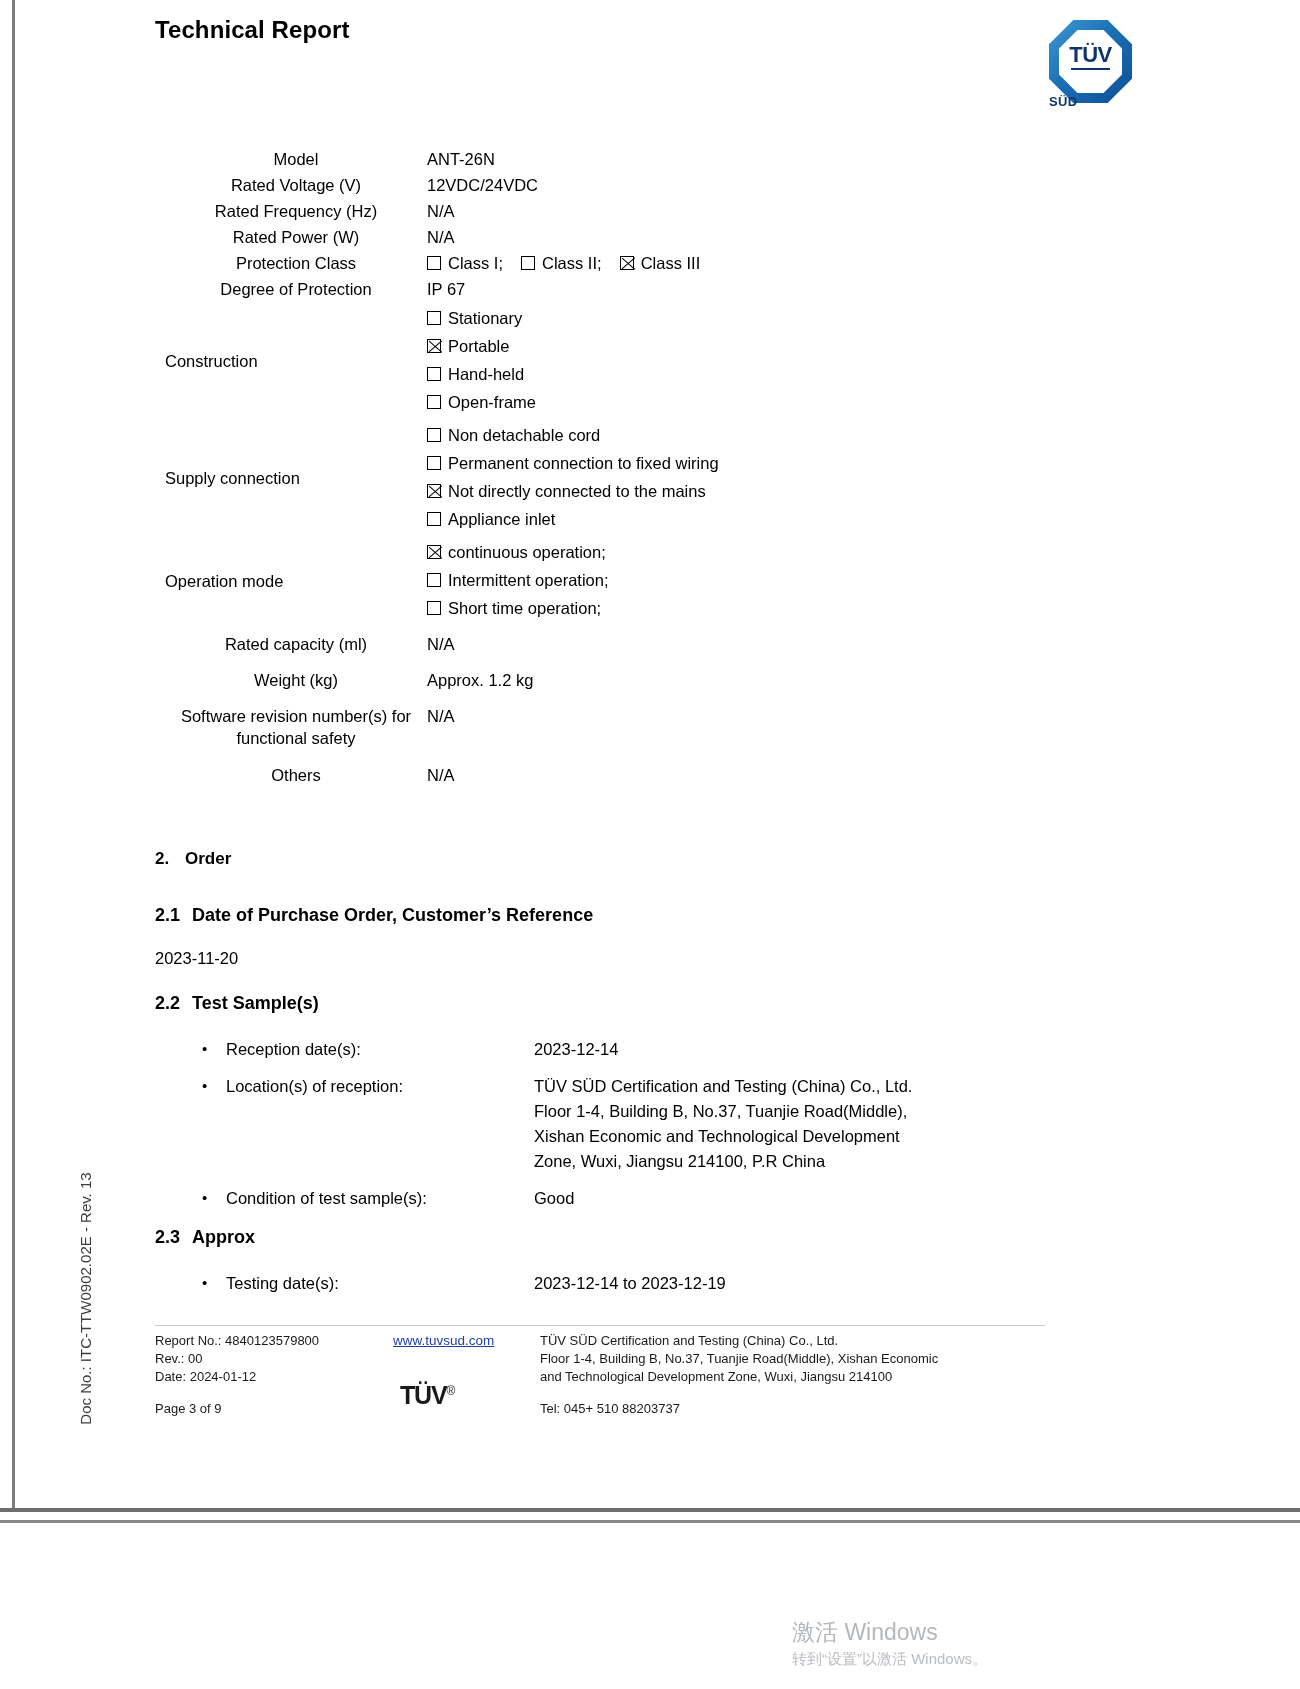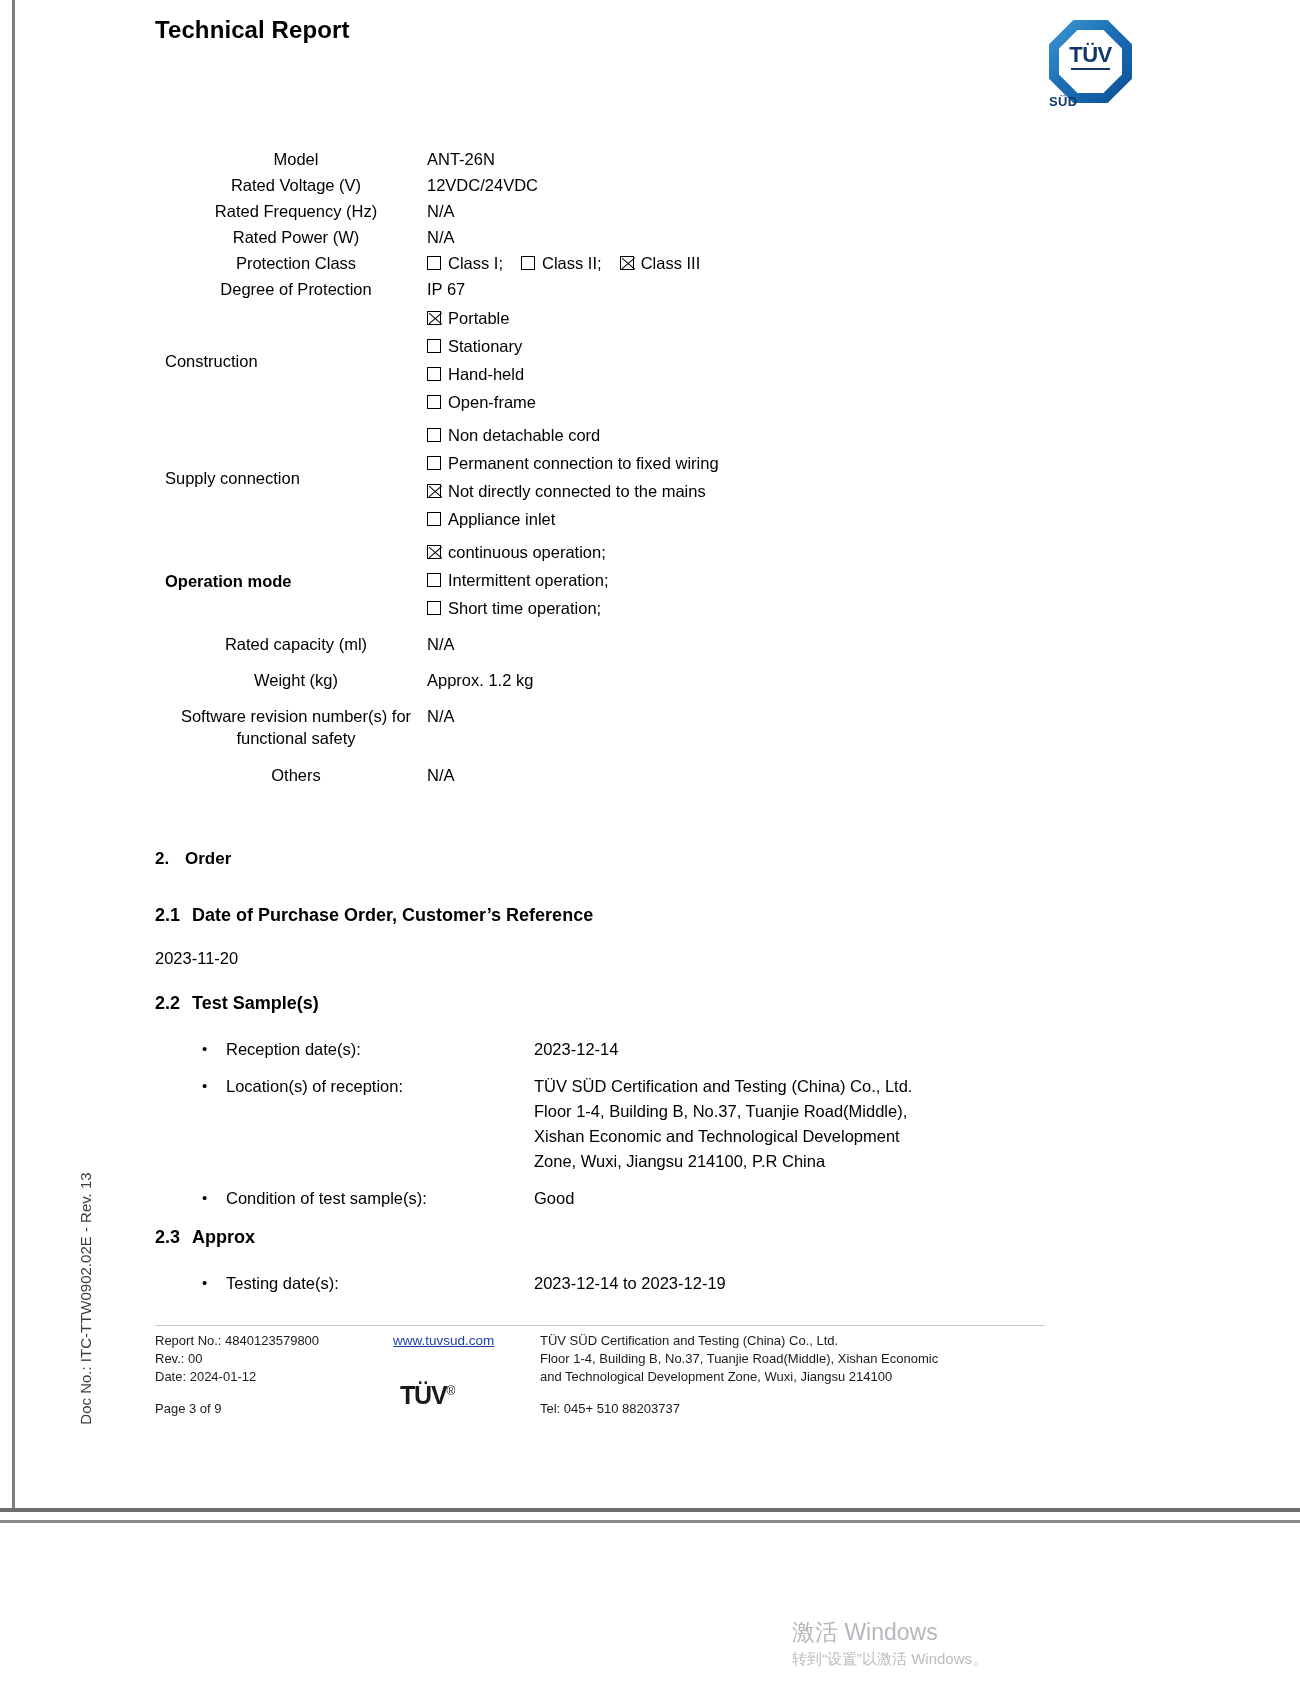--- a/index.html
+++ b/index.html
@@ -345,39 +345,39 @@
     </div>
 
     <div class="spec-row">
       <div class="spec-label">Degree of Protection</div>
       <div class="spec-val">IP 67</div>
     </div>
 
     <div class="grouped">
       <div class="spec-label" style="height:114px;">Construction</div>
       <div class="spec-val">
+        <span class="opt"><span class="cb"></span><span>Stationary</span></span>
         <span class="opt"><span class="cb checked"></span><span>Portable</span></span>
-        <span class="opt"><span class="cb"></span><span>Stationary</span></span>
         <span class="opt"><span class="cb"></span><span>Hand-held</span></span>
         <span class="opt"><span class="cb"></span><span>Open-frame</span></span>
       </div>
     </div>
 
     <div class="grouped">
       <div class="spec-label" style="height:114px;">Supply connection</div>
       <div class="spec-val">
         <span class="opt"><span class="cb"></span><span>Non detachable cord</span></span>
         <span class="opt"><span class="cb"></span><span>Permanent connection to fixed wiring</span></span>
         <span class="opt"><span class="cb checked"></span><span>Not directly connected to the mains</span></span>
         <span class="opt"><span class="cb"></span><span>Appliance inlet</span></span>
       </div>
     </div>
 
     <div class="grouped">
-      <div class="spec-label" style="height:86px;font-weight:bold;">Operation mode</div>
+      <div class="spec-label" style="height:86px;">Operation mode</div>
       <div class="spec-val">
         <span class="opt"><span class="cb checked"></span><span>continuous operation;</span></span>
         <span class="opt"><span class="cb"></span><span>Intermittent operation;</span></span>
         <span class="opt"><span class="cb"></span><span>Short time operation;</span></span>
       </div>
     </div>
 
     <div class="spec-row" style="margin-top:6px;">
       <div class="spec-label">Rated capacity (ml)</div>
       <div class="spec-val">N/A</div>

